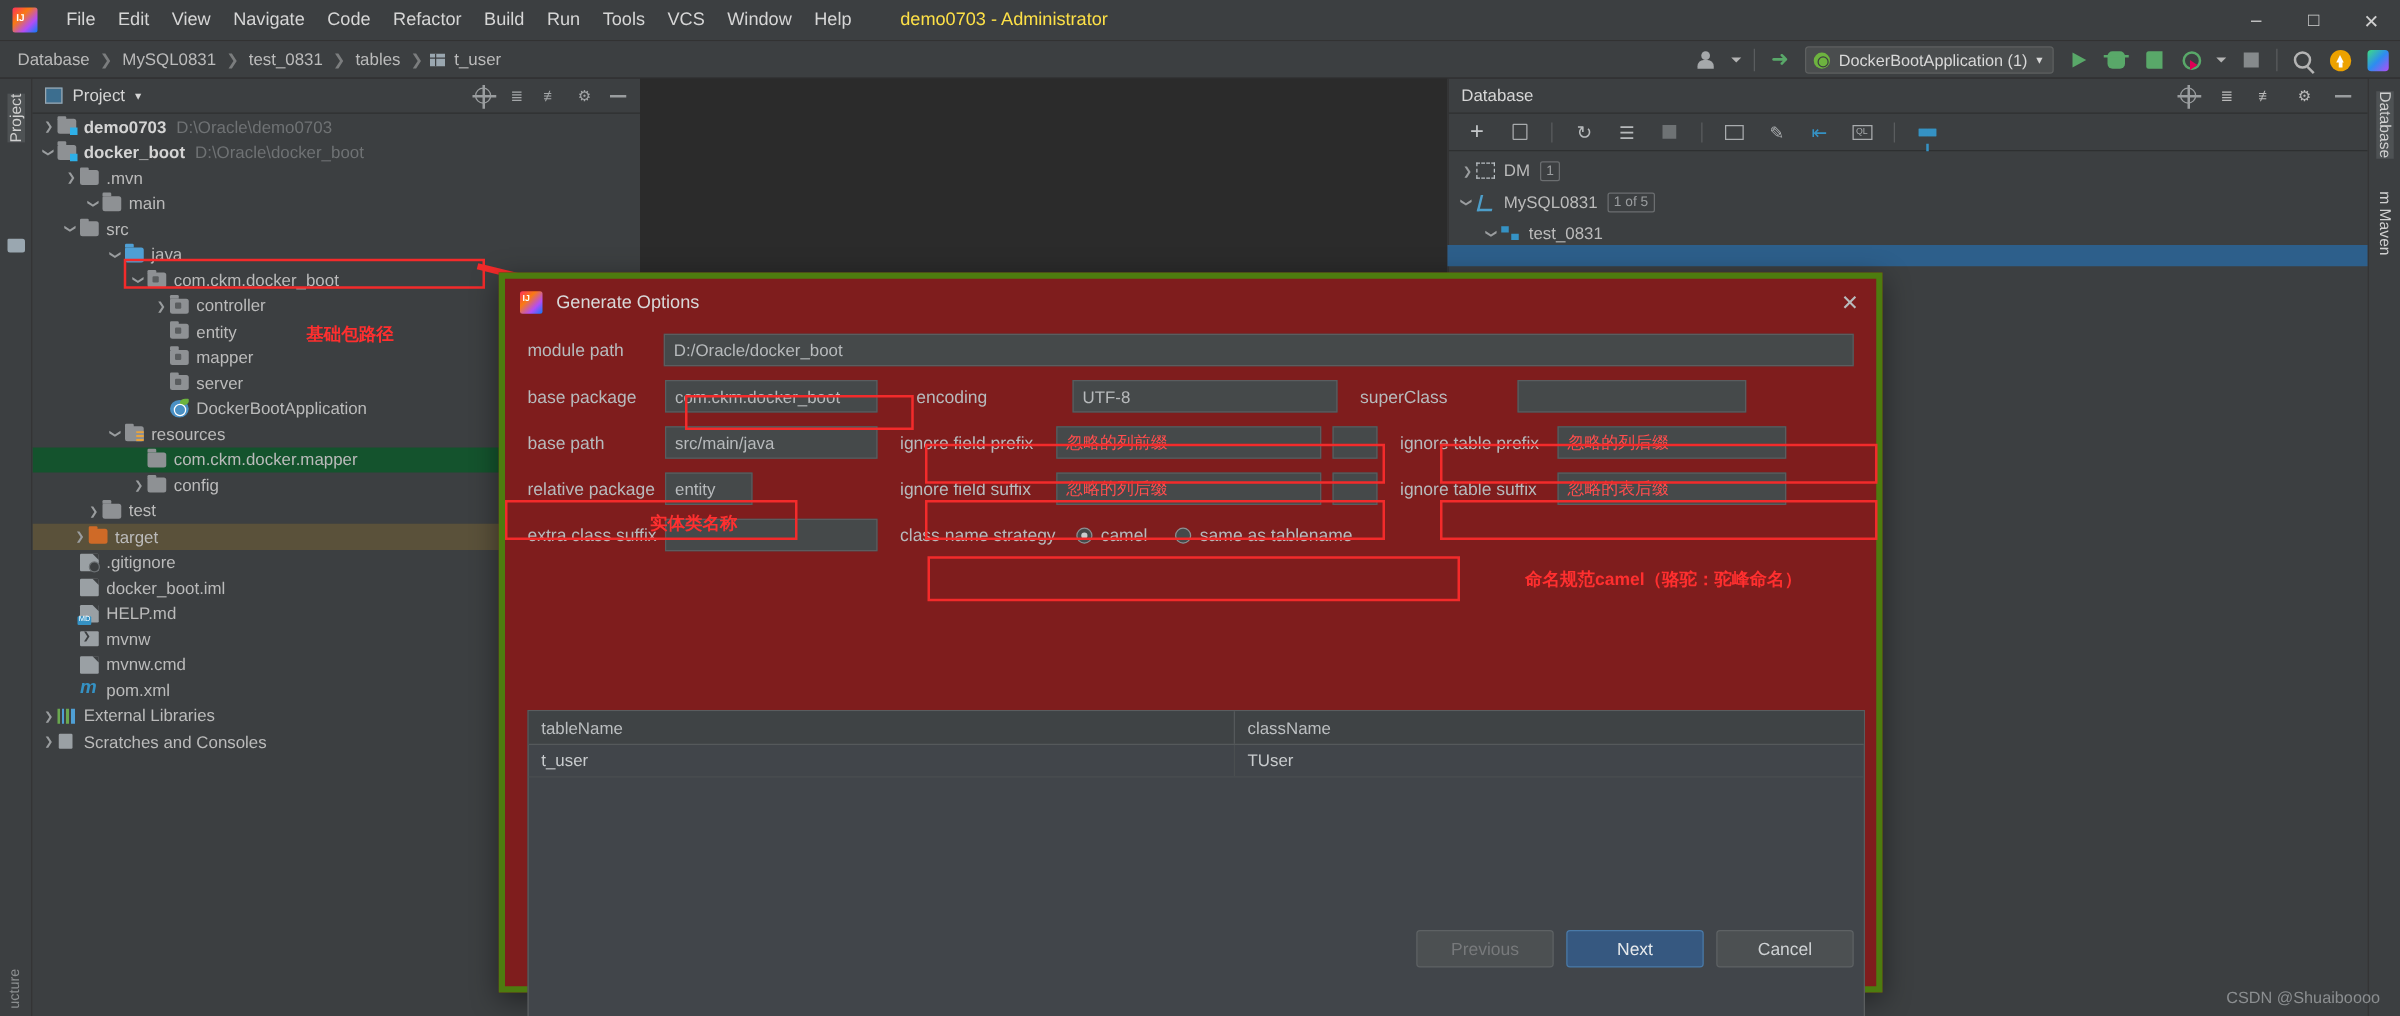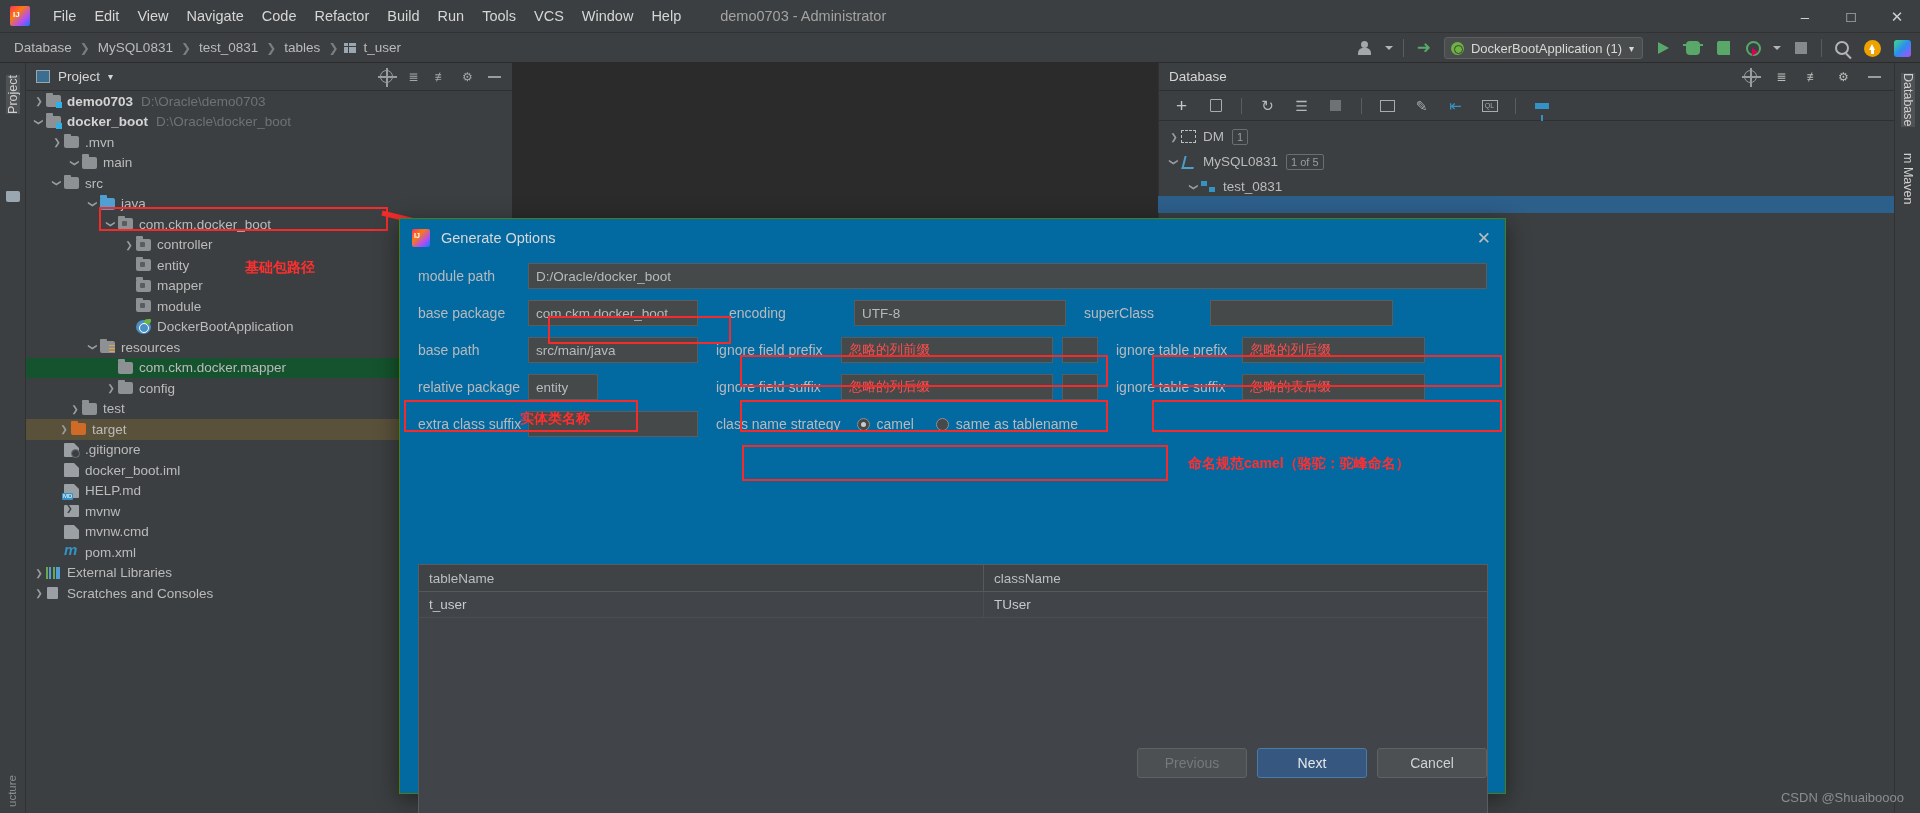--- a/index.html
+++ b/index.html
@@ -24,21 +24,21 @@
     background: linear-gradient(135deg,#fe315d 0%,#f97a12 35%,#b24df7 70%,#087cfa 100%);
   }
   .ij-logo::after {
     content: "IJ"; position: absolute; left: 3px; top: 3px;
     font-size: 8px; font-weight: bold; color: #fff; line-height: 11px;
   }
   .menu-item {
     padding: 4px 9px; font-size: 14.5px; color: #d6d6d6; cursor: default;
   }
   .win-title {
-    margin-left: 30px; font-size: 14.5px; color: #a3a3a3;
+    margin-left: 30px; font-size: 14.5px; color: #fde047;
   }
   .win-ctrl {
     position: absolute; top: 0; height: 33px; display: flex; align-items: center;
   }
   .win-btn { width: 46px; height: 33px; display:flex; align-items:center; justify-content:center; color:#cfcfcf; font-size: 15px;}
 
   
   .toolbar {
     position: absolute; left: 0; top: 33px; width: 1920px; height: 30px;
     background: #3c3f41; display: flex; align-items: center;
@@ -196,21 +196,21 @@
   .mysqlico::after{content:"";position:absolute;left:2px;top:1px;width:10px;height:11px;border-left:2px solid #4d9ec9;border-bottom:2px solid #4d9ec9;transform:skewX(-14deg);}
   .schemaico{width:15px;height:13px;margin-right:7px;position:relative;}
   .schemaico::before{content:"";position:absolute;left:0;top:1px;width:6px;height:5px;background:#3592c4;}
   .schemaico::after{content:"";position:absolute;left:8px;top:7px;width:6px;height:5px;background:#3592c4;}
 
   .blue-bar{ position:absolute; left:1158px; top:196px; width:736px; height:17px; background:#2d5f8b;}
 
   
   .dialog {
     position:absolute; left:399px; top:218px; width:1107px; height:576px;
-    background:#0369a1; border:1px solid #4d7c0f; box-shadow: 0 6px 22px rgba(0,0,0,.45);
+    background:#7f1d1d; border:5px solid #4d7c0f; box-shadow: 0 6px 22px rgba(0,0,0,.45);
   }
   .dlg-head { height:38px; display:flex; align-items:center; padding-left:12px; }
   .dlg-ij {
     width:18px;height:18px;border-radius:2px;margin-right:11px;position:relative;
     background:linear-gradient(135deg,#fe315d 0%,#f97a12 35%,#b24df7 70%,#087cfa 100%);
   }
   .dlg-ij::after{content:"IJ";position:absolute;left:2px;top:2px;font-size:7px;font-weight:bold;color:#fff;line-height:10px;}
   .dlg-title{ font-size:14.5px; color:#d8d8d8;}
   .dlg-close{ margin-left:auto; margin-right:14px; font-size:17px; color:#b8bbbd; cursor:default;}
 
@@ -405,21 +405,21 @@
           <span class="tlabel">entity</span>
         </div>
         <div class="trow" style="padding-left: 96px;">
           <span class="arrow "></span>
           <span class="ficon pkg"></span>
           <span class="tlabel">mapper</span>
         </div>
         <div class="trow" style="padding-left: 96px;">
           <span class="arrow "></span>
           <span class="ficon pkg"></span>
-          <span class="tlabel">module</span>
+          <span class="tlabel">server</span>
         </div>
         <div class="trow" style="padding-left: 96px;">
           <span class="arrow "></span>
           <span class="ficon spring"></span>
           <span class="tlabel">DockerBootApplication</span>
         </div>
         <div class="trow" style="padding-left: 60px;">
           <span class="arrow d"></span>
           <span class="ficon res"></span>
           <span class="tlabel">resources</span>
@@ -635,16 +635,16 @@
   <div class="redbox" style="left:740px; top:355px; width:368px; height:32px;"></div>
   <div class="redbox" style="left:1152px; top:355px; width:350px; height:32px;"></div>
 
   <div class="redbox" style="left:404px; top:400px; width:234px; height:32px;"></div>
   <div class="redbox" style="left:740px; top:400px; width:368px; height:32px;"></div>
   <div class="redbox" style="left:1152px; top:400px; width:350px; height:32px;"></div>
 
   <div class="redbox" style="left:742px; top:445px; width:426px; height:36px;"></div>
 
   <div class="redtext" style="left:520px; top:410px;">实体类名称</div>
-  <div class="redtext" style="left:1188px; top:455px;">命名规范camel（骆驼：驼峰命名）</div>
+  <div class="redtext" style="left:1220px; top:455px;">命名规范camel（骆驼：驼峰命名）</div>
 
   <div class="watermark">CSDN @Shuaiboooo</div>
 </div>
 
 </body></html>

